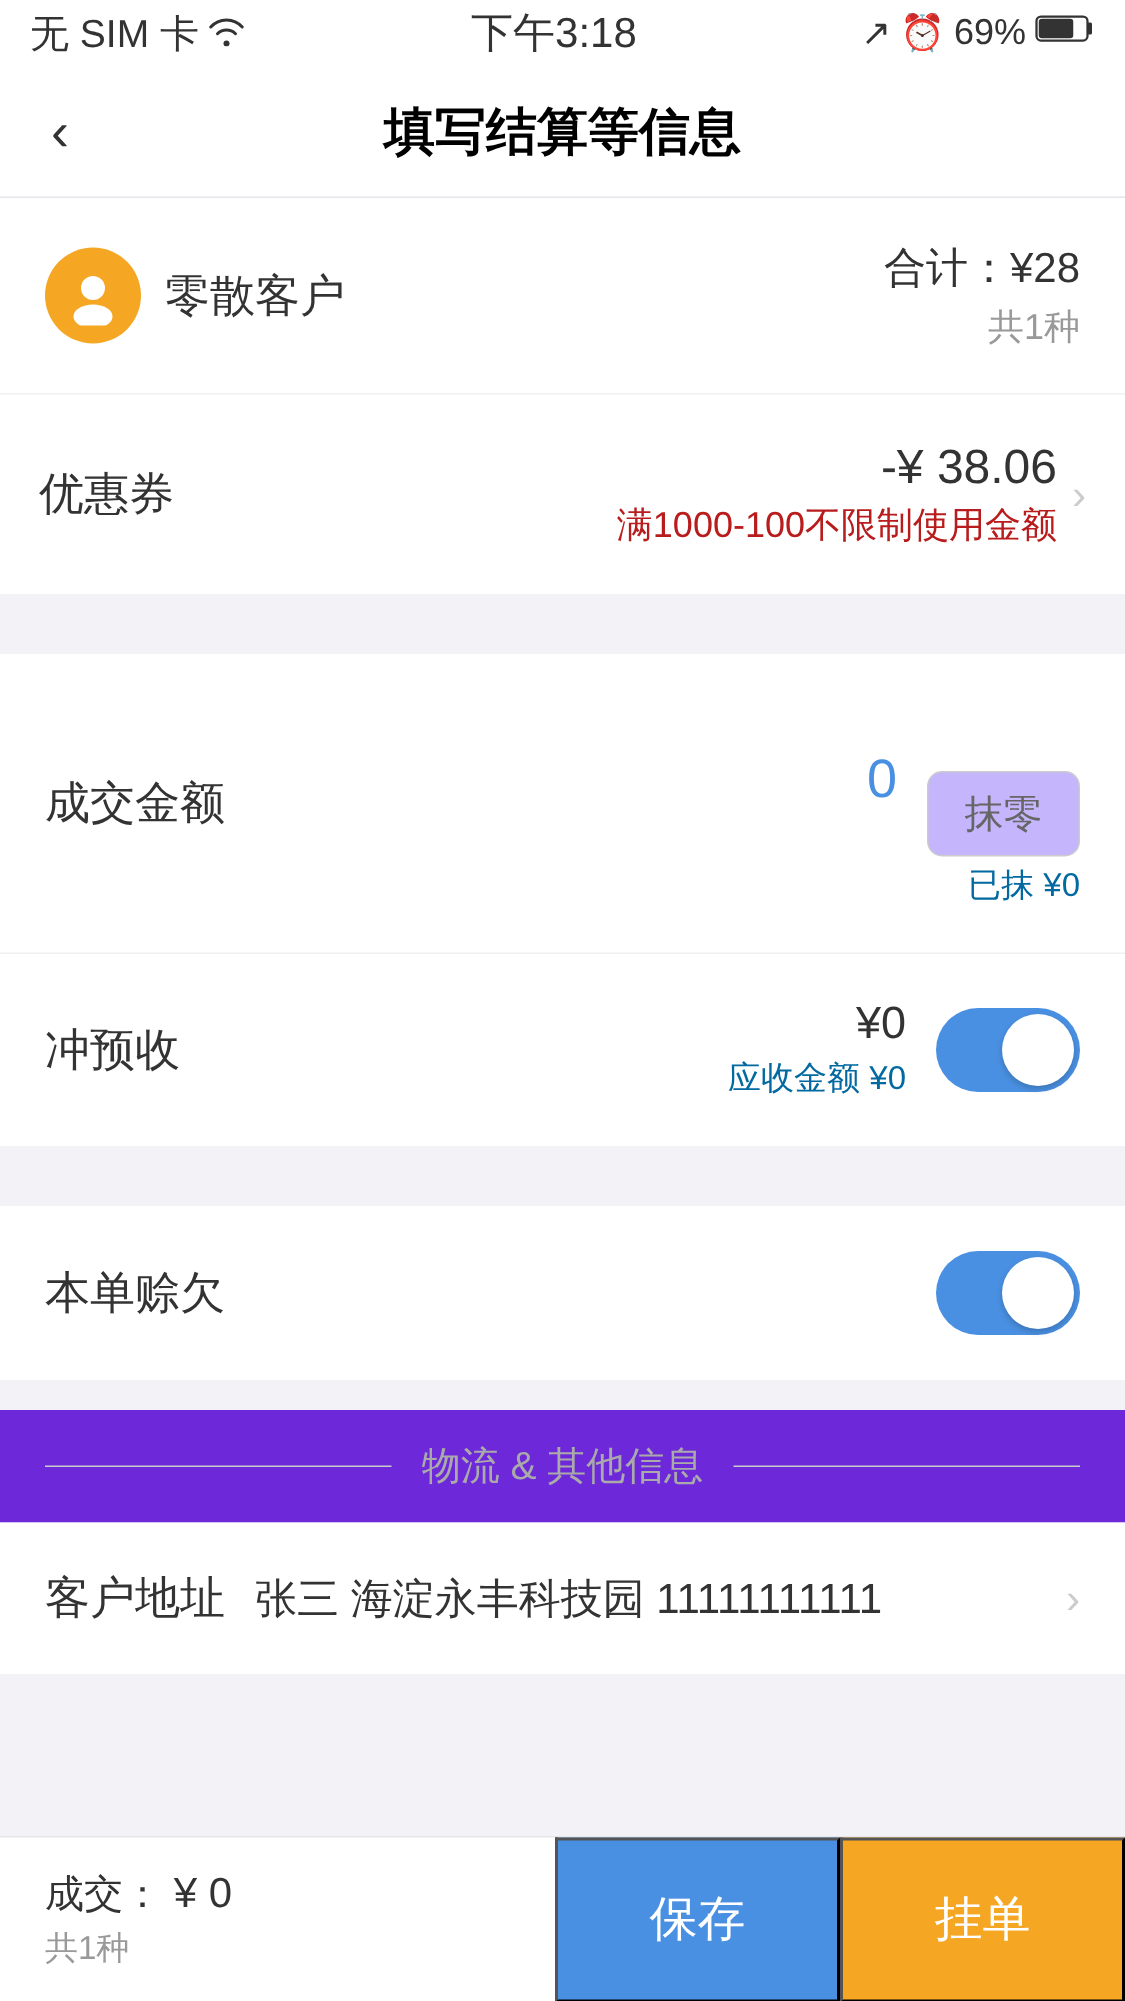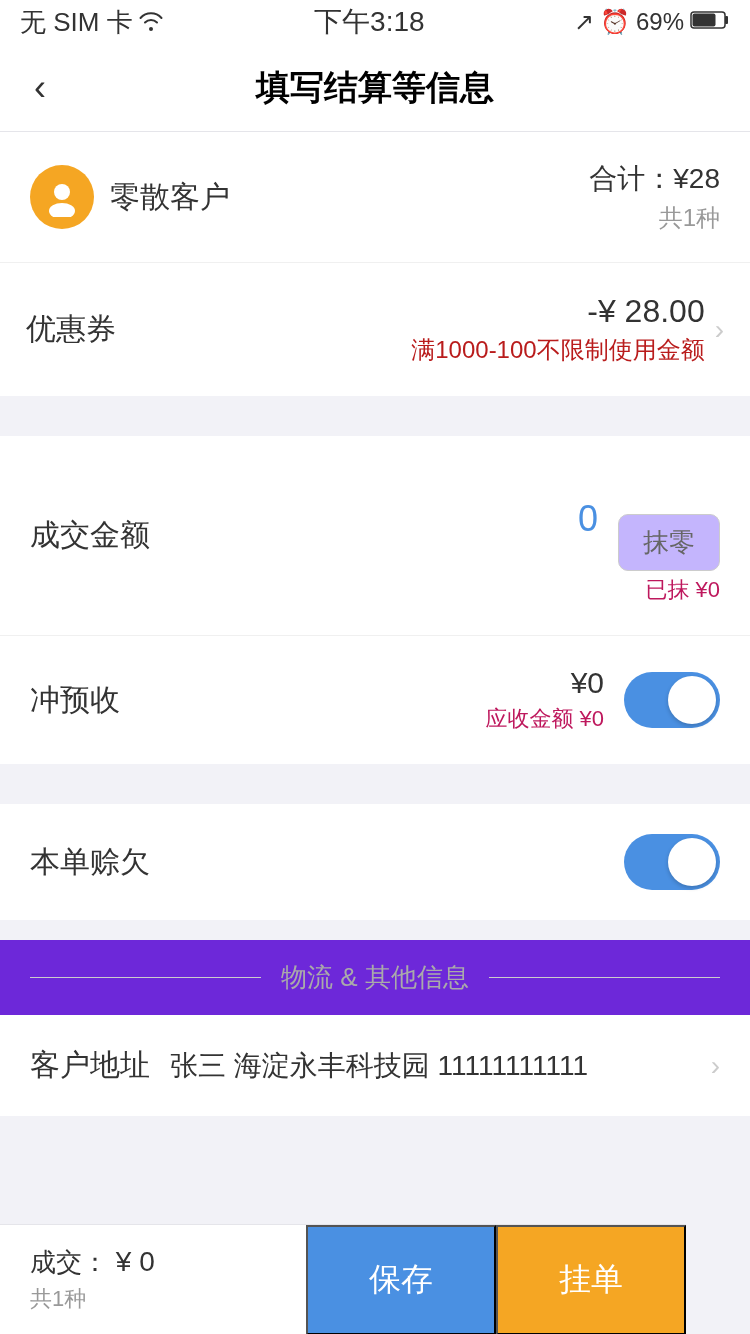--- a/index.html
+++ b/index.html
@@ -135,21 +135,21 @@
       border-radius: 10px;
       padding: 10px 24px;
       font-size: 26px;
       color: #666;
       background: #c4b5fd;
       cursor: pointer;
       margin-top: 48px;
     }
     .amount-sub {
       font-size: 22px;
-      color: #be185d;
+      color: #0369a1;
       text-align: right;
       margin-top: 4px;
     }
     .form-right-block { text-align: right; }
     .yen-amount { font-size: 30px; color: #333; font-weight: 500; }
 
     
     .toggle-wrap {
       width: 96px;
       height: 56px;
@@ -218,21 +218,21 @@
     
     .bottom-spacer {
       height: 200px;
       background: #f2f2f7;
     }
 
     
     .footer {
       position: fixed;
       bottom: 0;
-      width: 686px;
+      width: 750px;
       height: 110px;
       background: #fff;
       display: flex;
       align-items: center;
       border-top: 1px solid #e5e5ea;
     }
     .footer-info {
       flex: 1;
       padding: 0 30px;
     }
@@ -301,21 +301,21 @@
     <div class="customer-right">
       <div class="total-price">合计：¥28</div>
       <div class="total-count">共1种</div>
     </div>
   </div>
 
   <div class="coupon-row">
     <span class="coupon-label">优惠券</span>
     <div class="coupon-right">
       <div class="coupon-value-block">
-        <div class="coupon-discount">-¥ 28.00</div>
+        <div class="coupon-discount">-¥ 38.06</div>
         <div class="coupon-desc">满1000-100不限制使用金额</div>
       </div>
       <span class="chevron">›</span>
     </div>
   </div>
 </div>
 
 <div class="divider-section"></div>
 
 <div class="section">

